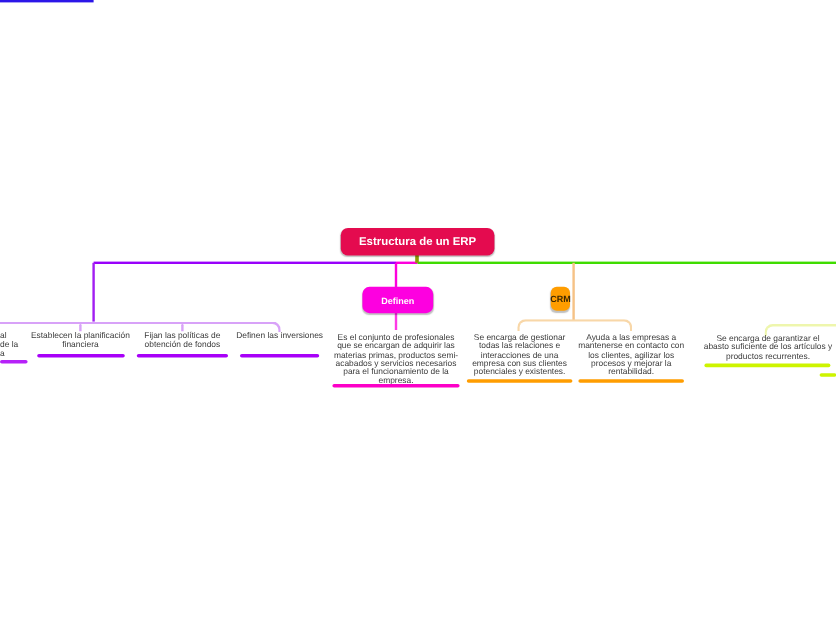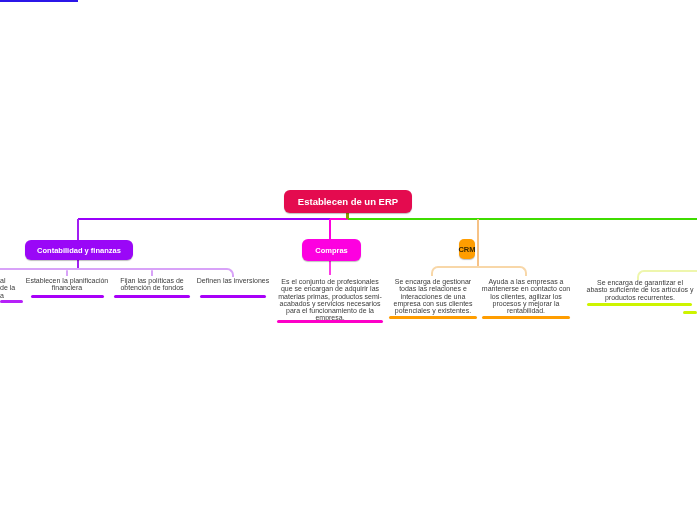--- a/index.html
+++ b/index.html
@@ -61,27 +61,24 @@
   <div class="vline v-compras-low"></div>
   <div class="vline v-crm"></div>
 
   <div class="bar-contab"></div>
   <div class="stub stub-contab" style="left:66px;"></div>
   <div class="stub stub-contab" style="left:151px;"></div>
   <div class="bar-crm"></div>
   <div class="bar-right"></div>
 
   <div class="node node-root">
-    <span>Establecen de un ERP</span>
-  </div>
-  <div class="node node-contab">
-    <span>Contabilidad y finanzas</span>
+    <span>Estructura de un ERP</span>
   </div>
   <div class="node node-compras">
-    <span>Compras</span>
+    <span>Definen</span>
   </div>
   <div class="node node-crm">
     <span>CRM</span>
   </div>
 
   <div class="leaf leaf-frag" style="left:0;top:277px;width:20px;">al
 de la
 a</div>
   <div class="underline u-violet2" style="left:0;top:300px;width:23px;"></div>
 

